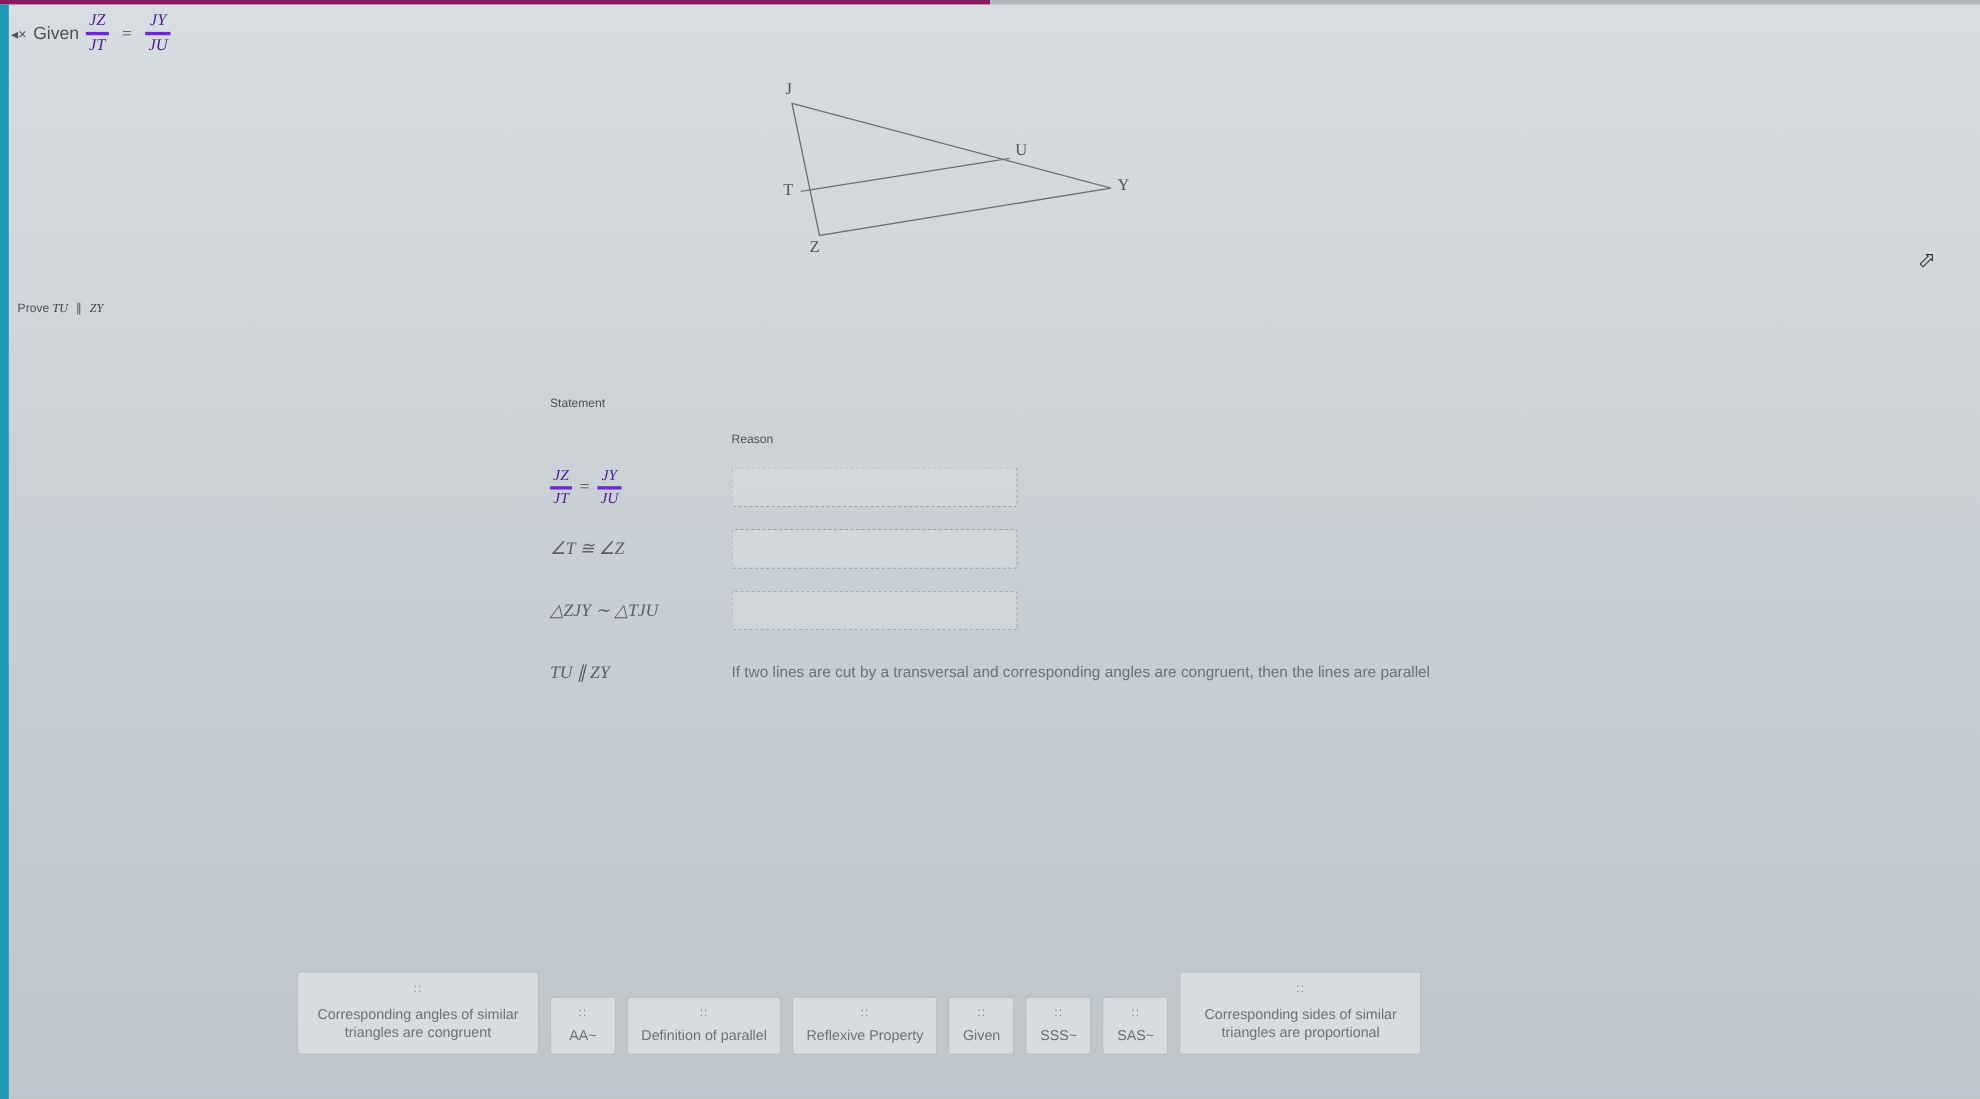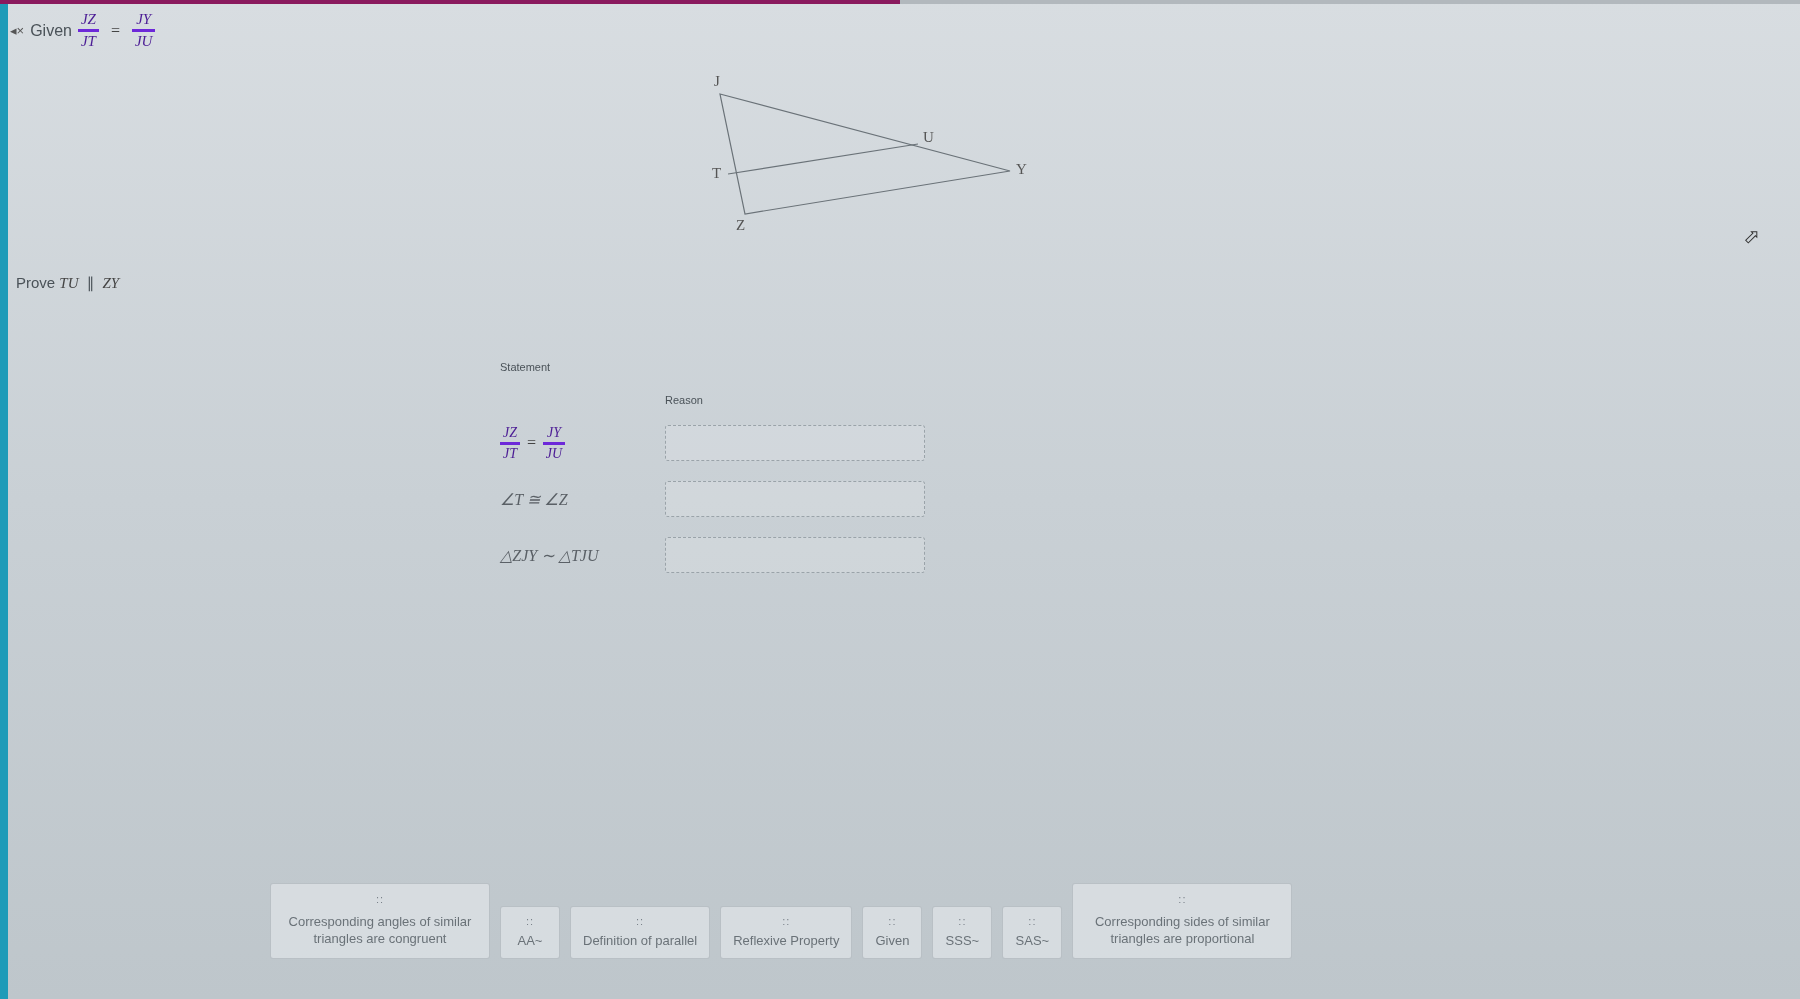--- a/index.html
+++ b/index.html
@@ -36,21 +36,21 @@
     display: inline-flex; flex-direction: column; align-items: center;
     font-family: 'Times New Roman', serif; font-style: italic;
     color: #4c1d95; font-size: 15px; line-height: 1;
   }
   .frac .num { padding: 0 3px 2px; }
   .frac .den { border-top: 3px solid #6d28d9; padding: 2px 3px 0; }
   .eqs { font-family: 'Times New Roman', serif; padding: 0 6px; color:#444; }
 
   .prove-line {
     position: absolute; top: 270px; left: 6px;
-    font-size: 15px; color: #4a5258;
+    font-size: 11px; color: #4a5258;
     font-family: Arial, sans-serif;
   }
   .mi { font-family: 'Times New Roman', serif; font-style: italic; color:#444; }
   .parallel { font-family: 'Times New Roman', serif; padding: 0 4px; }
 
   
   .diagram {
     position: absolute; left: 690px; top: 75px;
     width: 340px; height: 160px;
   }
@@ -180,20 +180,24 @@
     <div class="proof-row">
       <div class="stmt-cell">∠T ≅ ∠Z</div>
       <div class="reason-slot"></div>
     </div>
 
     <div class="proof-row">
       <div class="stmt-cell">△ZJY ∼ △TJU</div>
       <div class="reason-slot"></div>
     </div>
 
+    <div class="proof-row">
+      <div class="stmt-cell">TU ∥ ZY</div>
+      <div class="reason-text">If two lines are cut by a transversal and corresponding angles are congruent, then the lines are parallel</div>
+    </div>
   </div>
 
   <div class="bank">
     <div class="tile wide">
       <span class="handle">::</span>
       <span class="tlabel">Corresponding angles of similar triangles are congruent</span>
     </div>
     <div class="tile">
       <span class="handle">::</span>
       <span class="tlabel">AA~</span>

